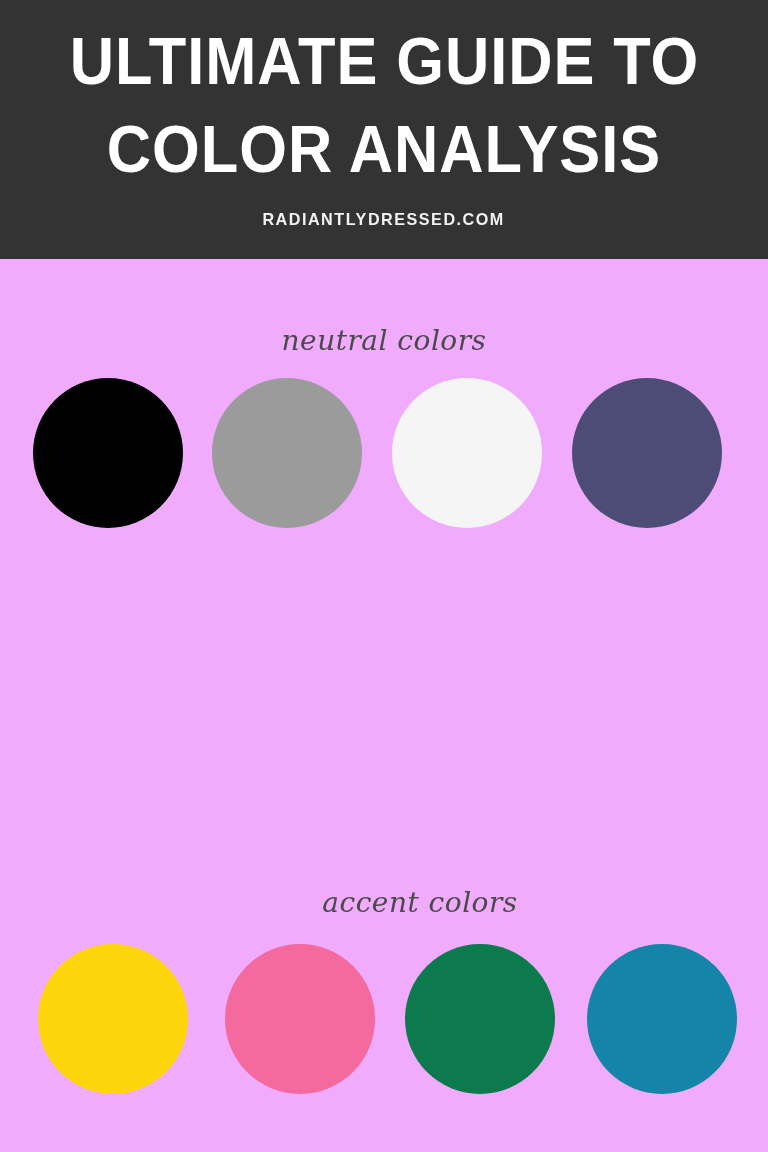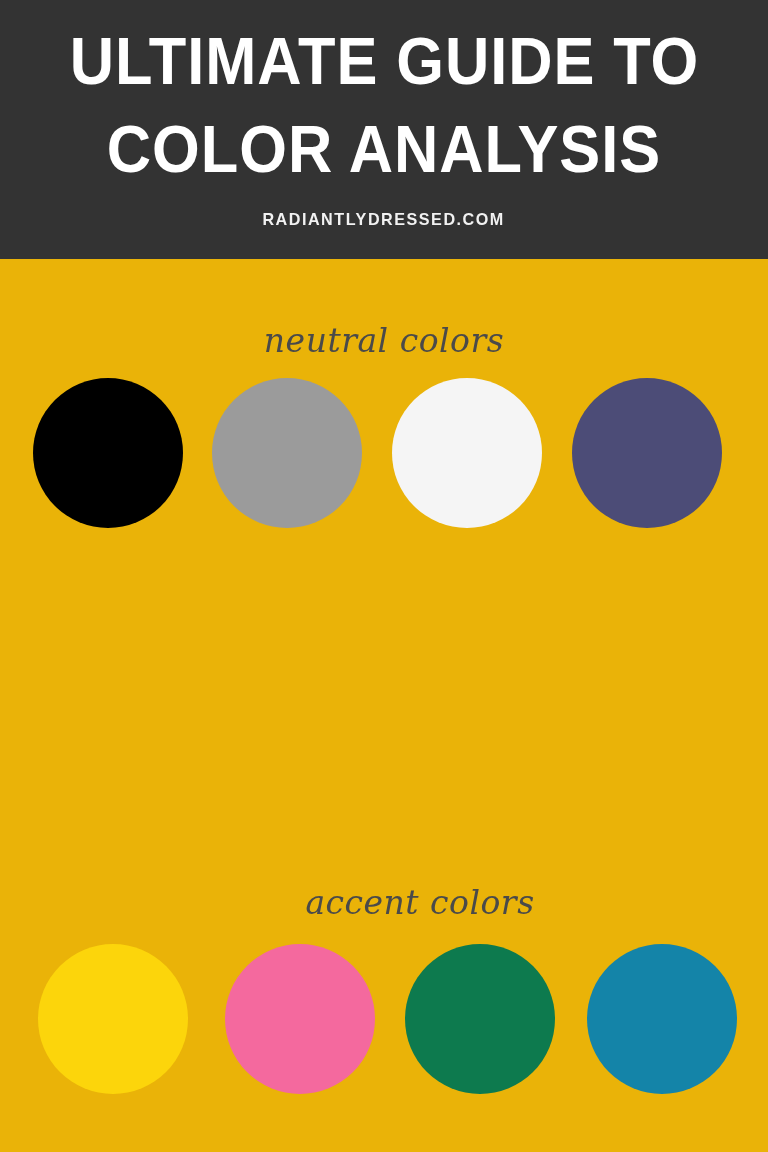--- a/index.html
+++ b/index.html
@@ -66,21 +66,21 @@
   .section {
     position: absolute;
     left: 0;
     width: 768px;
   }
   .section-label {
     width: 768px;
     text-align: center;
     font-family: "DejaVu Serif", "Liberation Serif", serif;
     font-style: italic;
-    font-size: 33px;
+    font-size: 28px;
     color: #4a4a4a;
     letter-spacing: 0.5px;
     line-height: 46px;
     white-space: nowrap;
   }
   .swatch-row {
     position: relative;
     width: 768px;
     height: 152px;
   }
@@ -98,21 +98,21 @@
 
   #section-signature { top: 600px; }
   #section-signature .swatch-row { margin-top: 16px; }
 
   #section-accent  { top: 880px; }
   #section-accent .swatch-row { margin-top: 18px; }
 </style>
 </head>
 <body>
 
-<div class="page" style="background: #eab308;">
+<div class="page" style="background: #f0abfc;">
 
   <div class="header" style="background: rgb(51, 51, 51);">
     <div class="title-line line1" style="color: rgb(255, 255, 255);">ULTIMATE GUIDE TO</div>
     <div class="title-line line2" style="color: rgb(255, 255, 255);">COLOR ANALYSIS</div>
     <div class="site-url">RADIANTLYDRESSED.COM</div>
   </div>
 
   <div class="section" id="section-neutral">
     <div class="section-label" style="color: rgb(74, 74, 74);">neutral colors</div>
     <div class="swatch-row">

